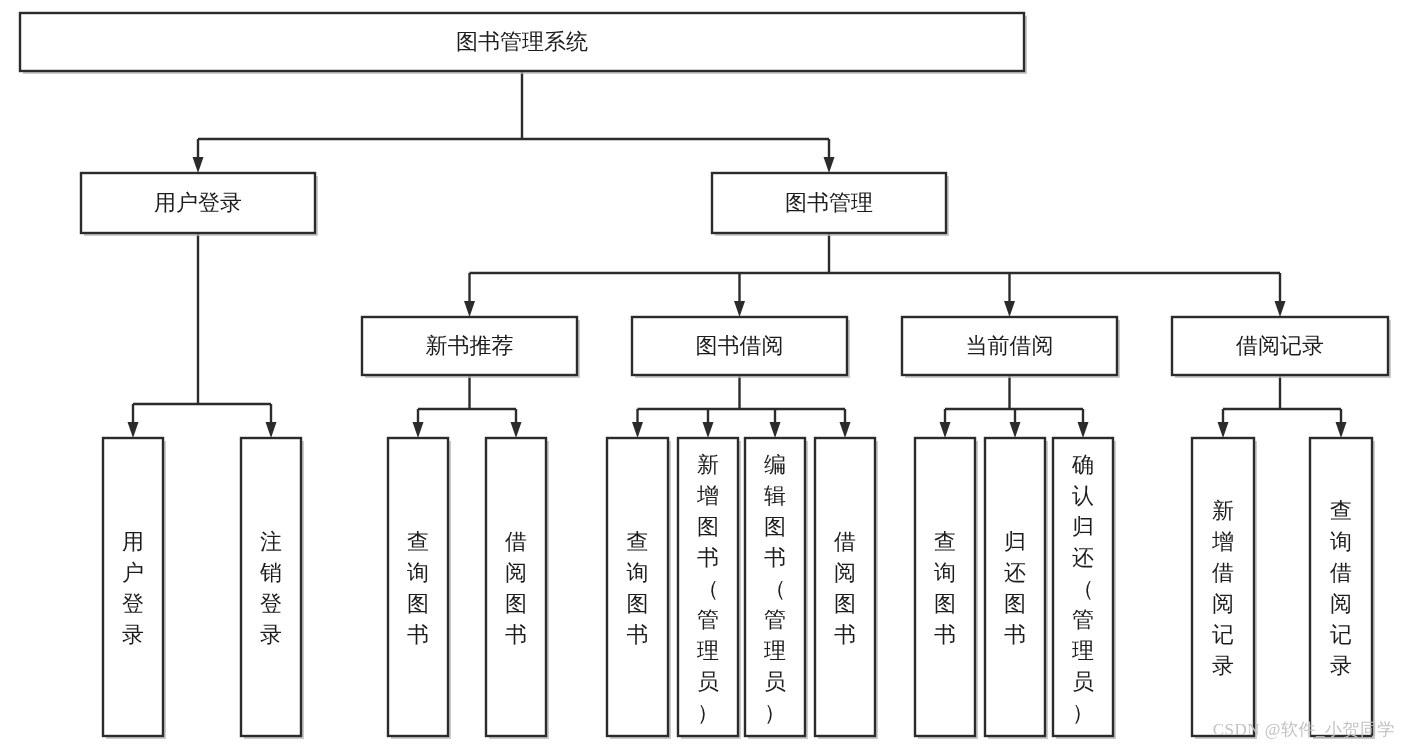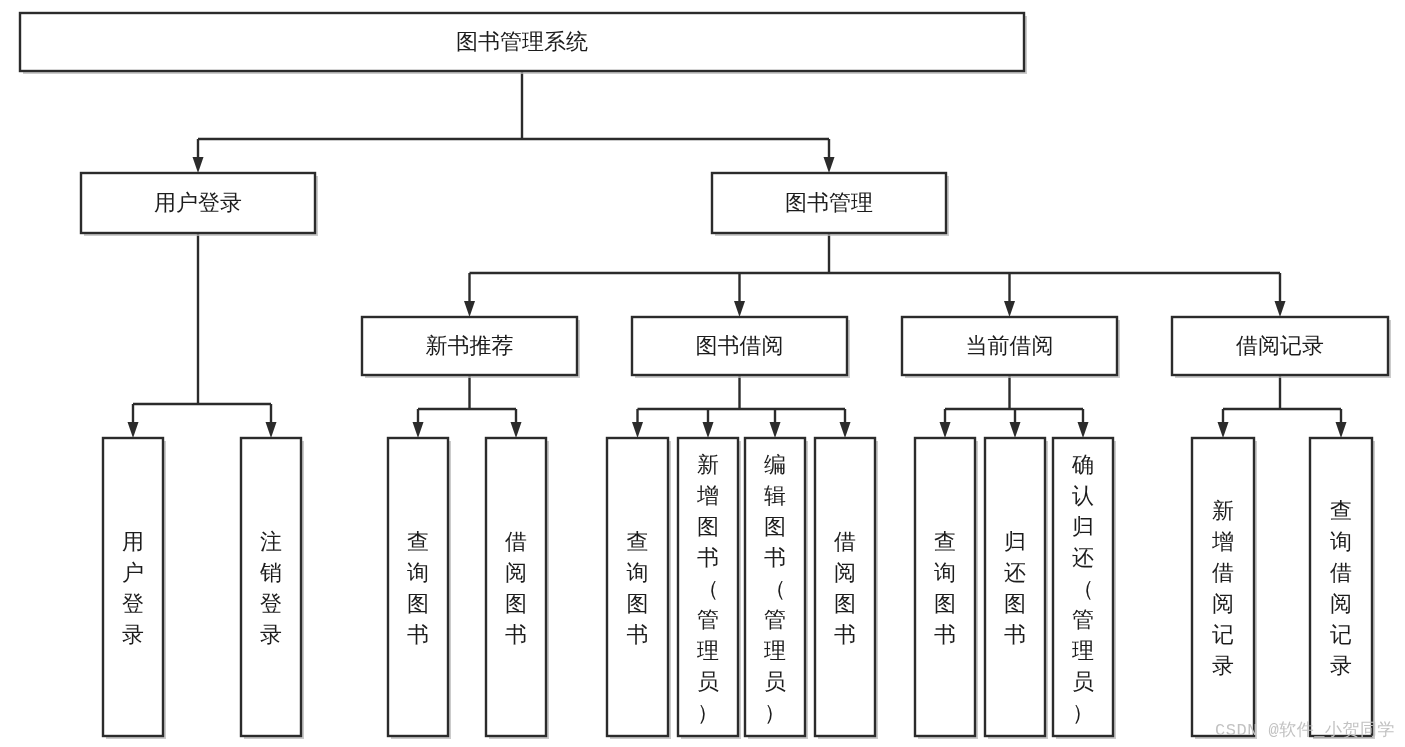--- a/index.html
+++ b/index.html
@@ -49,21 +49,21 @@
   .node-label-v {
     font-family: "Liberation Sans", "DejaVu Sans", sans-serif;
     font-size: 22px;
     fill: #1c1c1c;
     text-anchor: middle;
   }
   .watermark-text {
     position: absolute;
     right: 10px;
     bottom: 6px;
-    font-family: Liberation Mono, monospace;
+    font-family: Liberation Serif, serif;
     font-size: 17px;
     color: #c2c2c2;
     letter-spacing: 0.5px;
     white-space: nowrap;
     user-select: none;
   }
 </style>
 </head>
 <body>
 

